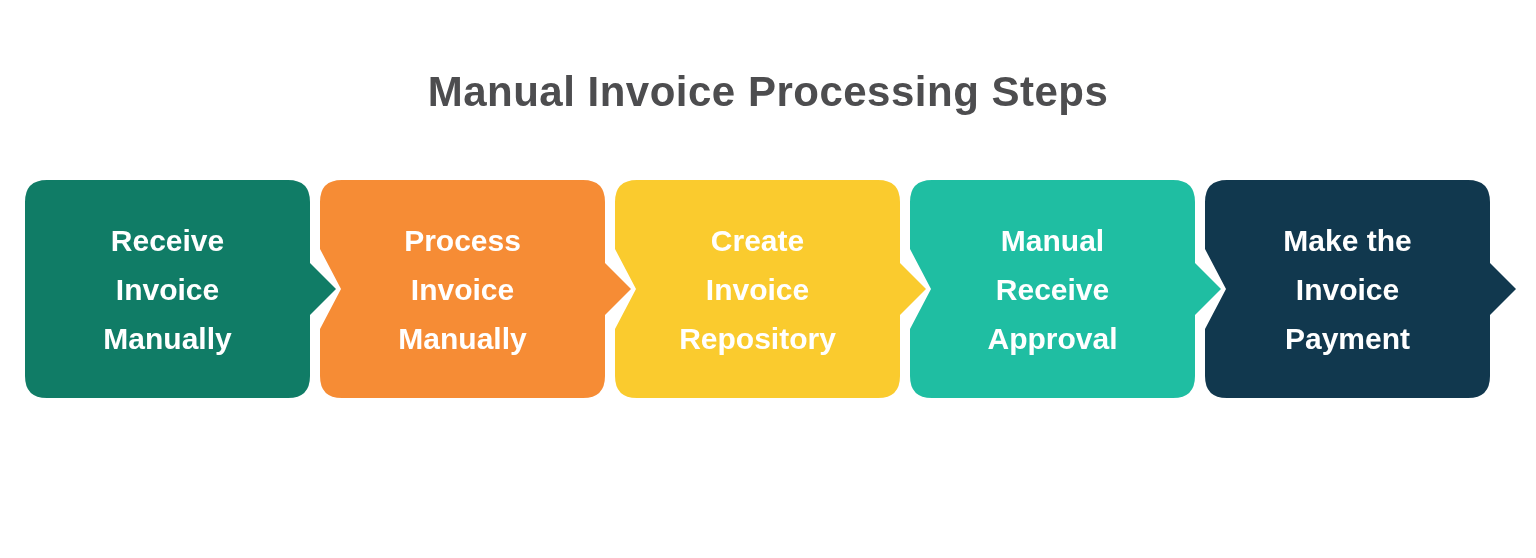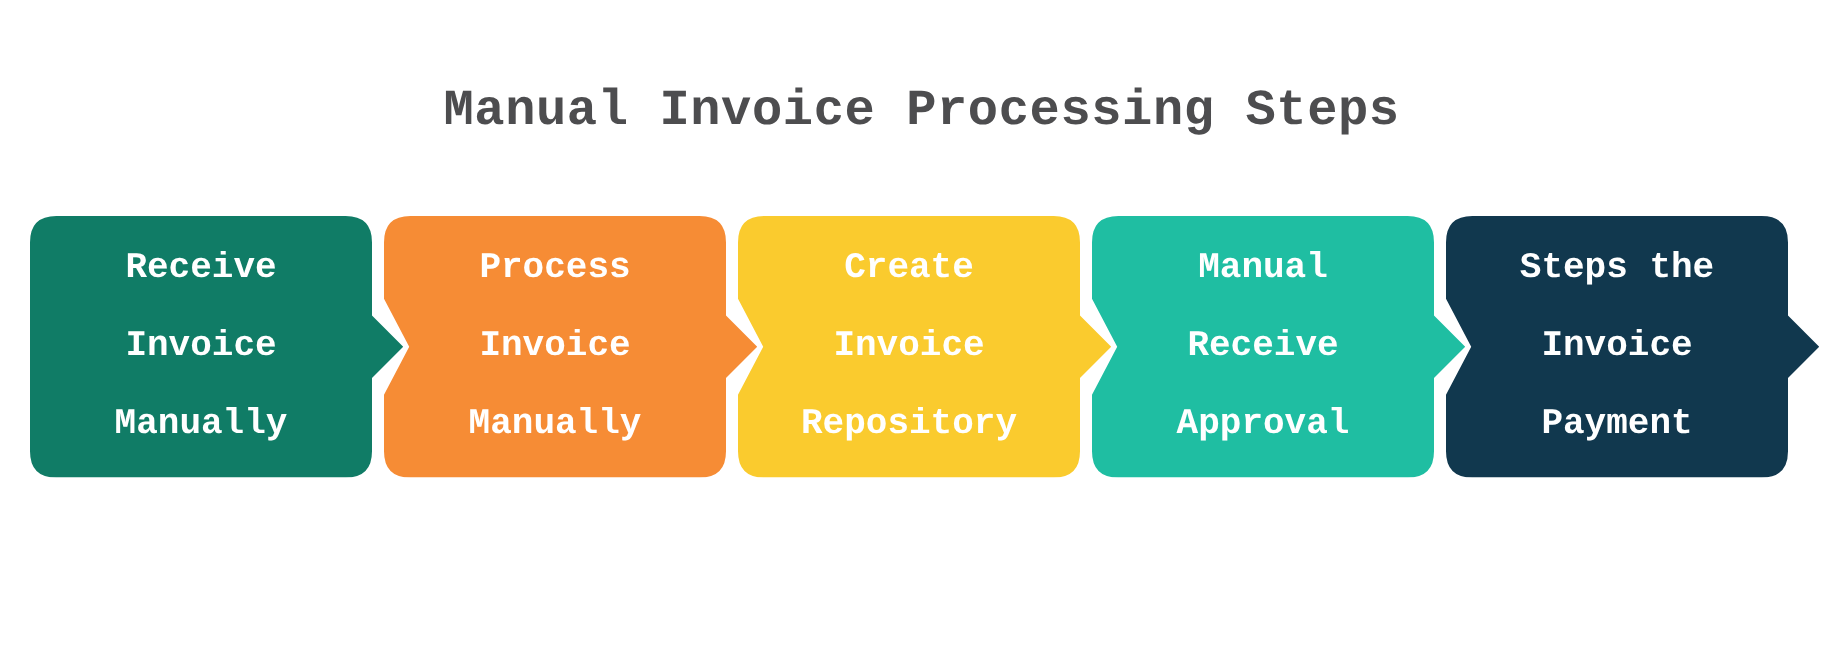--- a/index.html
+++ b/index.html
@@ -7,21 +7,20 @@
     padding: 0;
     background: #ffffff;
     font-family: "Liberation Sans", sans-serif;
   }
   .canvas {
     position: relative;
     width: 1536px;
     height: 558px;
     background: #ffffff;
     overflow: hidden;
-    font-family: Liberation Mono, monospace;
   }
   .title {
     position: absolute;
     top: 68px;
     left: 0;
     width: 100%;
     margin: 0;
     text-align: center;
     font-size: 42px;
     font-weight: bold;
@@ -53,21 +52,21 @@
     left: 52px;
     width: 181px;
     height: 218px;
     display: flex;
     align-items: center;
     justify-content: center;
     text-align: center;
     color: #ffffff;
     font-size: 30px;
     font-weight: bold;
-    line-height: 65px;
+    line-height: 49px;
   }
 </style>
 </head>
 <body>
 
 <div class="canvas" style="background: rgb(255, 255, 255);">
   <h1 class="title" style="color: rgb(77, 77, 79);">Manual Invoice Processing Steps</h1>
   <div class="steps">
   <div class="step" style="left: 25px;">
     <svg class="step-shape" width="311" height="218" viewBox="0 0 311 218" xmlns="http://www.w3.org/2000/svg">
@@ -94,16 +93,16 @@
     <svg class="step-shape" width="311" height="218" viewBox="0 0 311 218" xmlns="http://www.w3.org/2000/svg">
       <path d="M 22,0 H 263 Q 285,0 285,22 V 83 L 311,109 L 285,135 V 196 Q 285,218 263,218 H 22 Q 0,218 0,196 V 149 L 21,109 L 0,69 V 22 Q 0,0 22,0 Z" fill="#1fbea2"></path>
     </svg>
     <div class="step-label" style="color: rgb(255, 255, 255);">Manual Receive Approval</div>
   </div>
 
   <div class="step" style="left: 1205px;">
     <svg class="step-shape" width="311" height="218" viewBox="0 0 311 218" xmlns="http://www.w3.org/2000/svg">
       <path d="M 22,0 H 263 Q 285,0 285,22 V 83 L 311,109 L 285,135 V 196 Q 285,218 263,218 H 22 Q 0,218 0,196 V 149 L 21,109 L 0,69 V 22 Q 0,0 22,0 Z" fill="#11384e"></path>
     </svg>
-    <div class="step-label" style="color: rgb(255, 255, 255);">Steps the Invoice Payment</div>
+    <div class="step-label" style="color: rgb(255, 255, 255);">Make the Invoice Payment</div>
   </div>
 </div>
 </div>
 
 </body></html>

